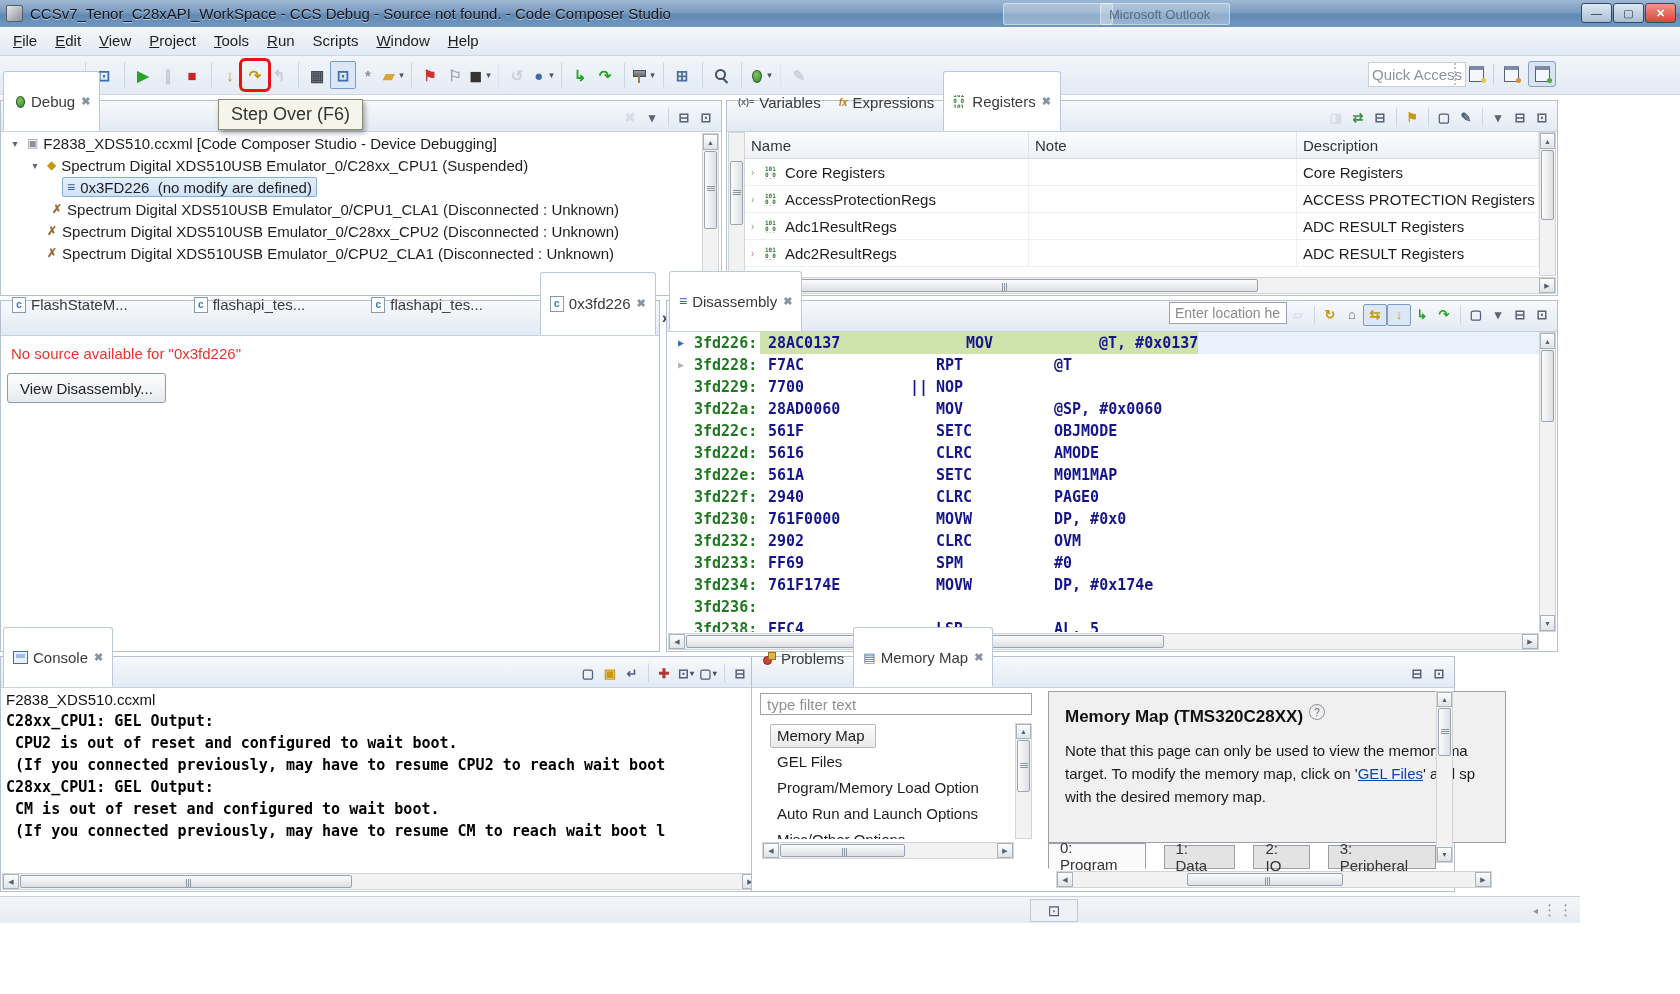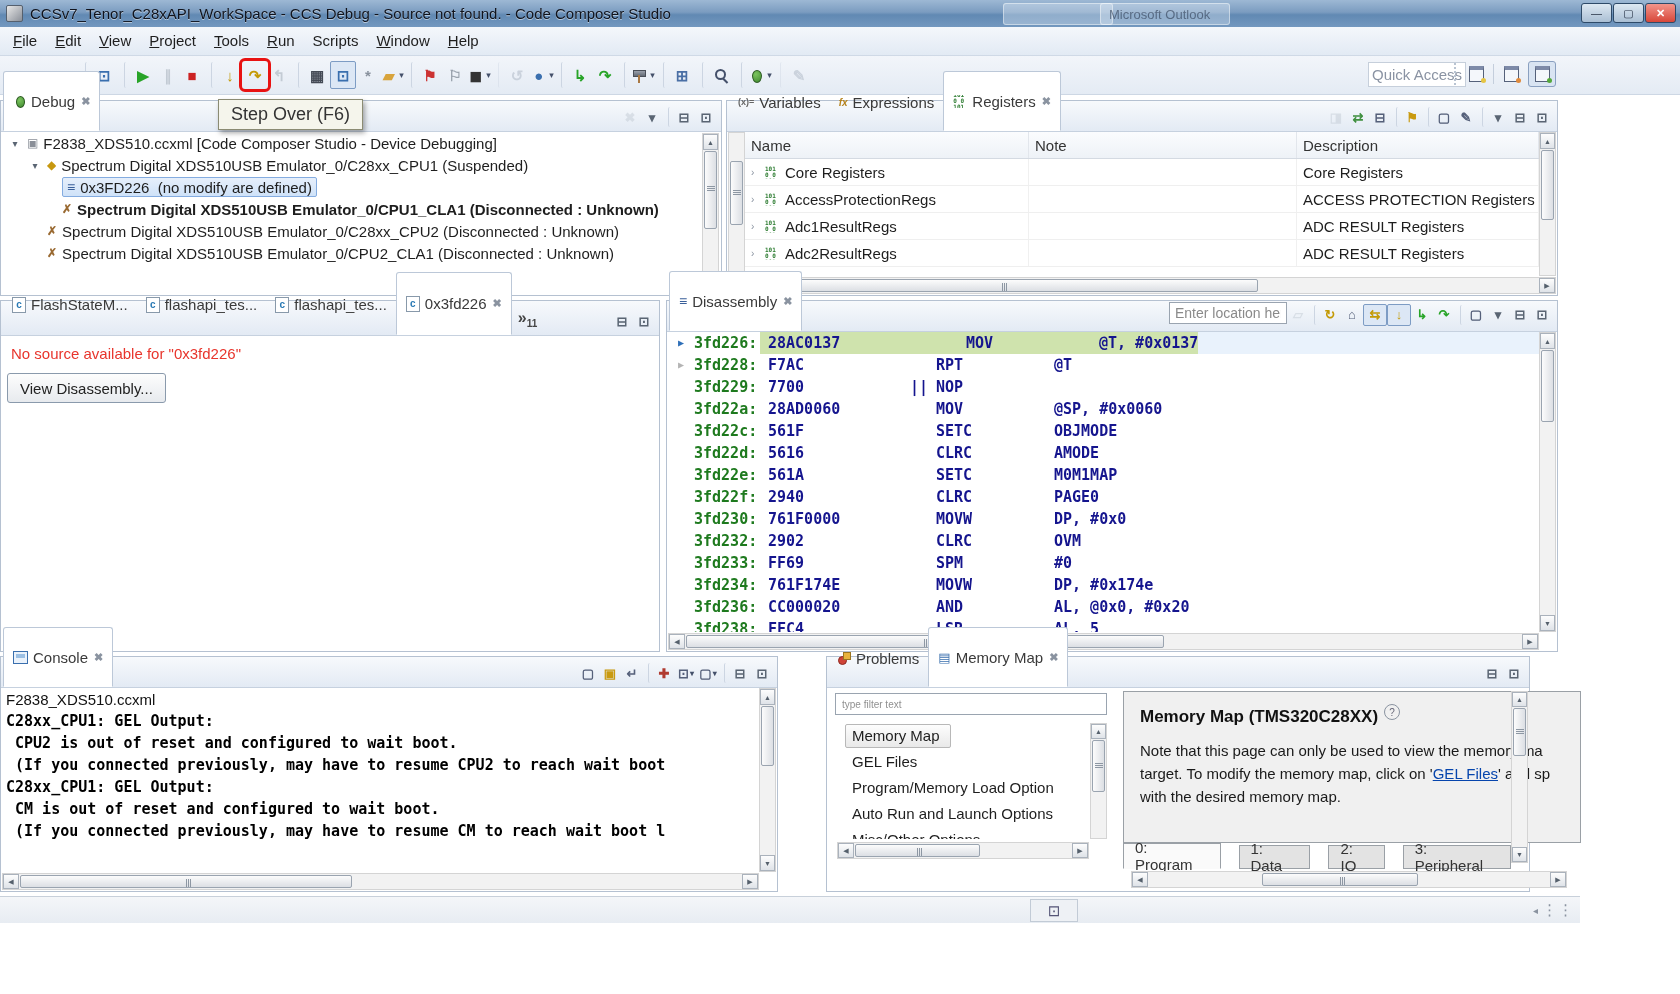--- a/index.html
+++ b/index.html
@@ -186,21 +186,21 @@
   .drow .mn{width:118px;flex:none;}
   .drow .ops{padding-right:0;}
 
   
   #con-body{position:absolute;left:1px;top:31px;right:18px;bottom:19px;overflow:hidden;}
   #con-src{font-size:15px;padding:3px 0 2px 4px;color:#111;}
   .cline{font:bold 15px/22px "DejaVu Sans Mono",monospace;color:#000;white-space:pre;padding-left:4px;}
 
   
   #mm-left{position:absolute;left:8px;top:36px;width:272px;height:166px;}
-  #mm-filter{width:100%;height:22px;box-sizing:border-box;border:1px solid #9aa4b0;font-size:10px;
+  #mm-filter{width:100%;height:22px;box-sizing:border-box;border:1px solid #9aa4b0;font-size:15px;
     padding:0 6px;color:#666;}
   #mm-filter::placeholder{color:#909090;}
   #mm-list{position:absolute;left:10px;top:30px;right:18px;bottom:20px;overflow:hidden;}
   .mm-item{height:26px;display:flex;align-items:center;font-size:15px;white-space:nowrap;}
   .mm-item .lab{padding:2px 10px 3px 6px;border:1px solid transparent;border-radius:2px;}
   .mm-item.selected .lab{background:linear-gradient(#fdfdfd,#e9e9e9);border-color:#b8b8b8;}
   #mm-info{position:absolute;left:296px;top:34px;width:458px;height:152px;background:#f0f0f0;
     border:1px solid #9aa0a6;box-sizing:border-box;padding:12px 16px;overflow:hidden;}
   #mm-info h3{margin:0;font-size:17px;color:#111;display:inline;}
   .help-circ{display:inline-flex;width:14px;height:14px;border:1px solid #8a93a0;border-radius:50%;
@@ -422,21 +422,21 @@
       </div>
 
       <div class="trow selected" style="padding-left: 46px;">
         <span class="exp"></span>
         <span class="cell">
           <span class="t2ico ti2-frame"></span>
           <span class="lbl">0x3FD226  (no modify are defined)</span>
         </span>
       </div>
 
-      <div class="trow" style="padding-left: 41px; font-weight: bold;">
+      <div class="trow" style="padding-left: 31px;">
         <span class="exp"></span>
         <span class="cell">
           <span class="t2ico ti2-devx"></span>
           <span class="lbl">Spectrum Digital XDS510USB Emulator_0/CPU1_CLA1 (Disconnected : Unknown)</span>
         </span>
       </div>
 
       <div class="trow" style="padding-left: 26px;">
         <span class="exp"></span>
         <span class="cell">
@@ -593,21 +593,21 @@
     <span class="btn" style="left:0;top:0;bottom:0;width:16px;">◀</span>
     <span class="thumb" style="left:17px;top:1px;bottom:1px;width:62%;">
         <span class="griph" style="margin-top:3px;"></span>
       </span>
     <span class="btn" style="right:0;top:0;bottom:0;width:16px;">▶</span>
   </div>
 </div>
 
 <div class="abs view" style="left:0;top:300px;width:660px;height:352px;">
   <div class="vhead" style="height:34px;">
-    <div class="tabrow" style="height:34px;">
+    <div class="tabrow" style="height:34px;gap:48px;">
 
         <span class="vtab" style="height:29px;">
           <span class="tico ti-c"></span>
           <span>FlashStateM...</span>
 
         </span>
 
         <span class="vtab" style="height:29px;">
           <span class="tico ti-c"></span>
           <span>flashapi_tes...</span>
@@ -858,28 +858,20 @@
             <span class="par"></span>
             <span class="mn">MOVW</span>
             <span class="ops">DP, #0x174e</span>
           </span>
         </span>
       </div>
 
       <div class="drow">
         <span class="gut"><span></span></span>
         <span class="addr">3fd236:</span>
-        <span class="rest">
-          <span class="codewrap">
-            <span class="opc">CC000020</span>
-            <span class="par"></span>
-            <span class="mn">AND</span>
-            <span class="ops">AL, @0x0, #0x20</span>
-          </span>
-        </span>
       </div>
 
       <div class="drow">
         <span class="gut"><span></span></span>
         <span class="addr">3fd238:</span>
         <span class="rest">
           <span class="codewrap">
             <span class="opc">FFC4</span>
             <span class="par"></span>
             <span class="mn">LSR</span>
@@ -973,21 +965,21 @@
   </div>
   <div class="sb h" style="left:1px;right:18px;bottom:1px;height:17px;">
     <span class="btn" style="left:0;top:0;bottom:0;width:16px;">◀</span>
     <span class="thumb" style="left:17px;top:1px;bottom:1px;width:44%;">
         <span class="griph" style="margin-top:3px;"></span>
       </span>
     <span class="btn" style="right:0;top:0;bottom:0;width:16px;">▶</span>
   </div>
 </div>
 
-<div class="abs view" style="left:826px;top:656px;width:704px;height:236px;">
+<div class="abs view" style="left:751px;top:656px;width:704px;height:236px;">
   <div class="vhead">
     <div class="tabrow">
       <span class="vtab">
         <span class="tico ti-problems"></span>
         <span>Problems</span>
       </span>
       <span class="vtab active hasclose">
         <span class="tico ti-map"></span>
         <span>Memory Map</span>
         <span class="cx">✖</span>

